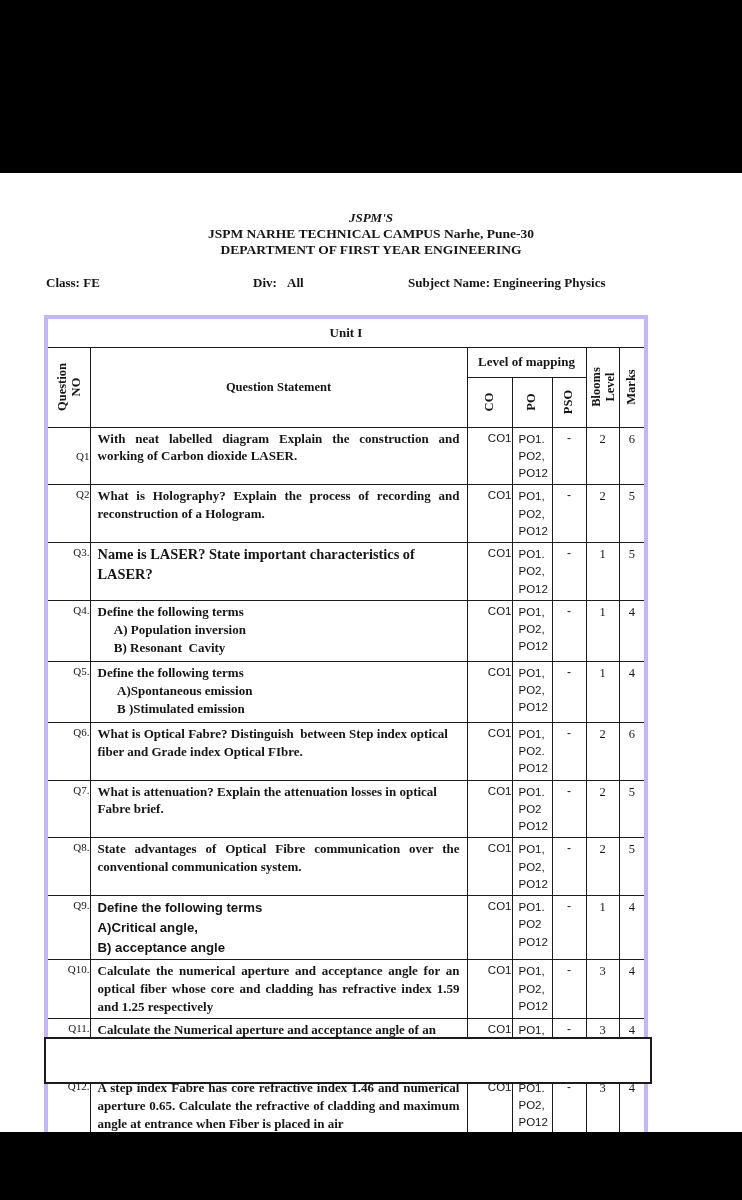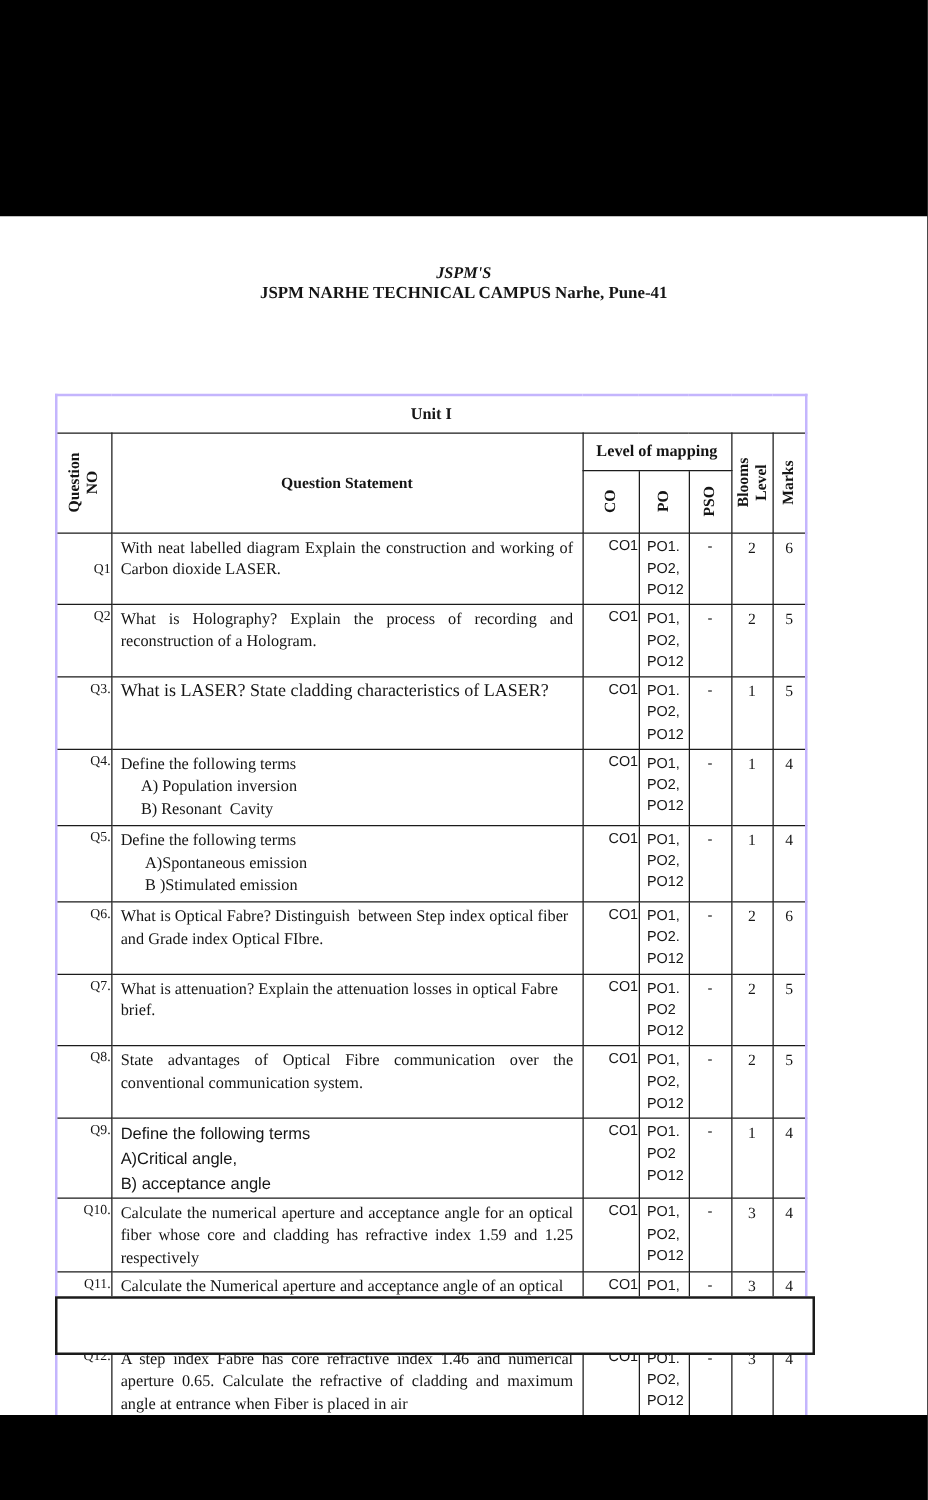--- a/index.html
+++ b/index.html
@@ -20,38 +20,38 @@
   .meta { position: absolute; top: 102px; left: 0; width: 742px; height: 18px;
           font-weight: bold; font-size: 13px; }
   .meta .m-class  { position: absolute; left: 46px; }
   .meta .m-div-l  { position: absolute; left: 253px; }
   .meta .m-div-v  { position: absolute; left: 287px; }
   .meta .m-subj   { position: absolute; left: 408px; }
   
   table.qtable {
     position: absolute; left: 44px; top: 142px; width: 600px;
     border-collapse: collapse; table-layout: fixed;
-    border: 2px solid #c4b5fd;
+    border: 4px solid #c4b5fd;
   }
   table.qtable td { border: 1.5px solid #1b1b1b; overflow: hidden; }
   td.unit { text-align: center; font-weight: bold; font-size: 13px; vertical-align: middle; }
   td.hcell { font-weight: bold; font-size: 12.5px; text-align: center; vertical-align: middle; }
   td.lom { font-size: 13px; }
   td.rotcell { position: relative; }
   .rot {
     position: absolute; top: 50%; left: 50%;
     transform: translate(-50%, -50%) rotate(-90deg);
     white-space: pre-line; line-height: 1.08; text-align: center;
     font-weight: bold; font-size: 12.5px;
   }
   td.no  { font-size: 11px; text-align: right; vertical-align: top; padding-top: 3px; }
   td.no.vc { vertical-align: middle; padding-top: 0; }
   td.stmt {
     font-size: 13px; line-height: 1.38; vertical-align: top;
-    padding: 2px 7px 2px 7px; white-space: pre-line;
+    padding: 2px 7px 2px 7px; white-space: pre-line; font-weight: bold;
   }
   td.stmt.just { text-align: justify; }
   td.stmt.lg   { font-size: 14.4px; }
   td.stmt.sans { font-family: "Liberation Sans", sans-serif; font-size: 13.2px; line-height: 1.5; }
   td.co  { font-family: "Liberation Sans", sans-serif; font-size: 11.5px;
            text-align: right; vertical-align: top; padding-top: 4px; }
   td.po  { font-family: "Liberation Sans", sans-serif; font-size: 11.5px; line-height: 1.5;
            text-align: left; vertical-align: top; padding: 3px 2px 2px 6px; white-space: pre-line; }
   td.pso { font-family: "Liberation Sans", sans-serif; font-size: 12px;
            text-align: center; vertical-align: top; padding-top: 3px; }
@@ -67,23 +67,30 @@
 </style>
 </head>
 <body>
 
 <div class="screen">
   <div class="bar top"></div>
 
   <div class="page">
     <div class="org">
       <div class="org1">JSPM'S</div>
-      <div class="org2">JSPM NARHE TECHNICAL CAMPUS Narhe, Pune-41</div>
+      <div class="org2">JSPM NARHE TECHNICAL CAMPUS Narhe, Pune-30</div>
+      <div class="org3">DEPARTMENT OF FIRST YEAR ENGINEERING</div>
     </div>
 
+    <div class="meta">
+      <span class="m-class">Class: FE</span>
+      <span class="m-div-l">Div:</span>
+      <span class="m-div-v">All</span>
+      <span class="m-subj">Subject Name: Engineering Physics</span>
+    </div>
 
     <table class="qtable">
       <colgroup>
         <col style="width:44px">
           <col style="width:377px">
           <col style="width:45px">
         <col style="width:40px">
           <col style="width:34px">
           <col style="width:33px">
           <col style="width:27px">
@@ -136,21 +143,21 @@
         <td class="co">CO1</td>
         <td class="po">PO1,
 PO2,
 PO12</td>
         <td class="pso">-</td>
         <td class="bl">2</td>
         <td class="mk">5</td>
       </tr>
       <tr style="height:48px">
         <td class="no">Q3.</td>
-        <td class="stmt lg">What is LASER? State cladding characteristics of LASER?</td>
+        <td class="stmt lg">Name is LASER? State important characteristics of LASER?</td>
         <td class="co">CO1</td>
         <td class="po">PO1.
 PO2,
 PO12</td>
         <td class="pso">-</td>
         <td class="bl">1</td>
         <td class="mk">5</td>
       </tr>
       <tr style="height:61px">
         <td class="no">Q4.</td>

